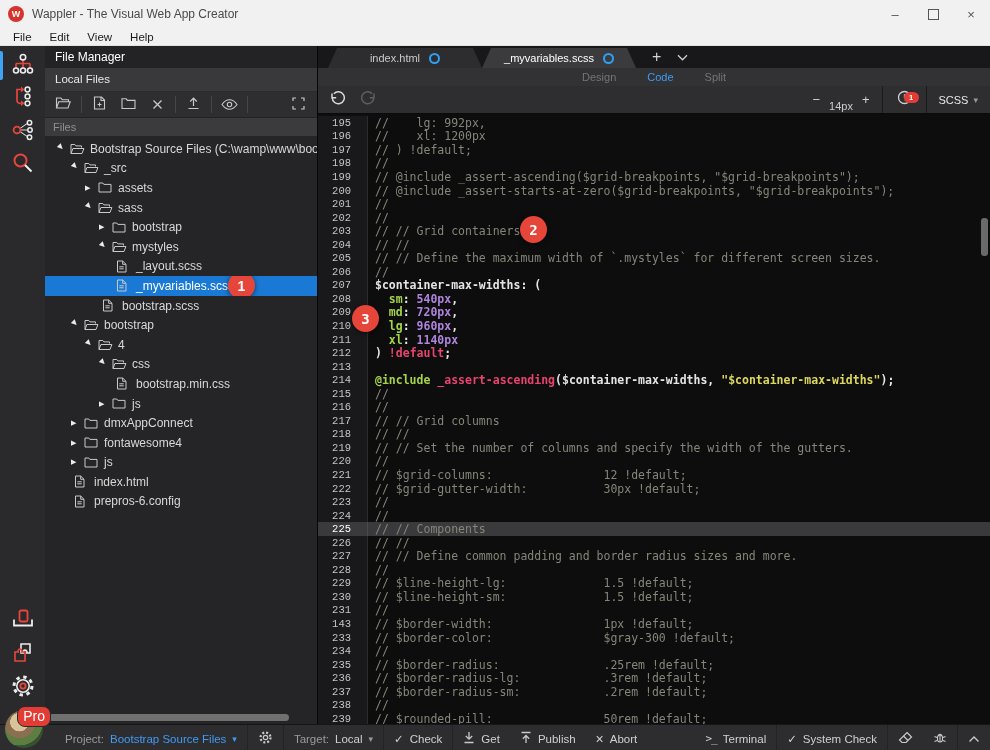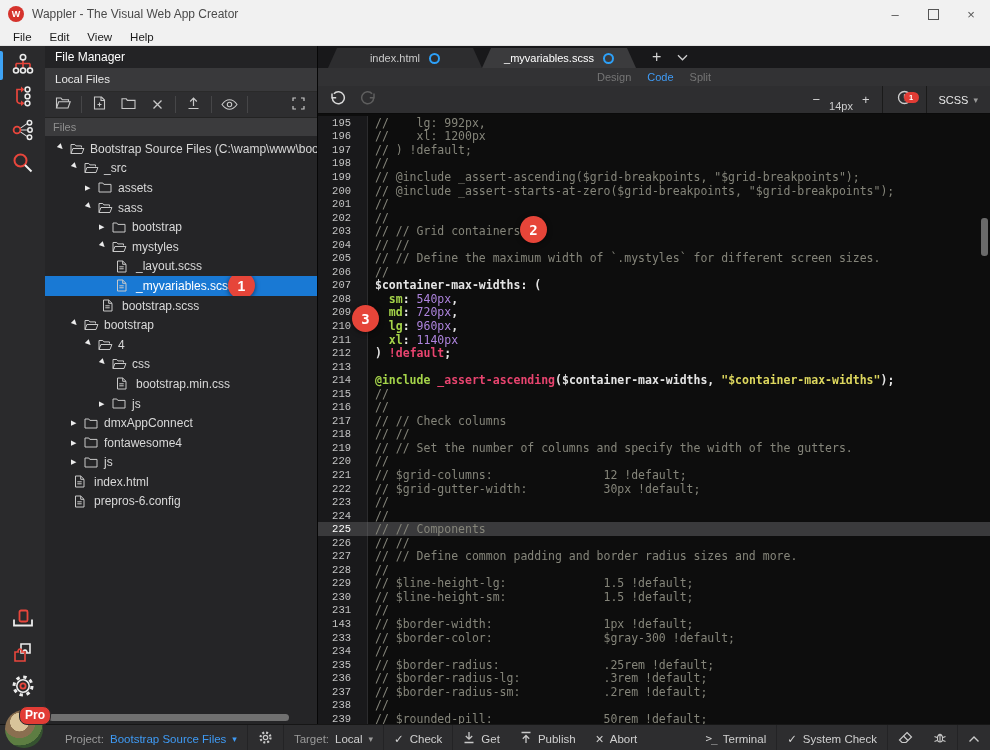--- a/index.html
+++ b/index.html
@@ -43,21 +43,21 @@
   .h-scrollthumb{position:absolute;left:4px;bottom:3px;width:240px;height:7px;background:#707070;border-radius:4px;}
   
   .editor{flex:1;display:flex;flex-direction:column;min-width:0;position:relative;}
   .tabbar{height:22px;background:#18181a;display:flex;align-items:flex-end;padding-left:10px;}
   .tab{height:20px;min-width:126px;padding:0 14px;display:flex;align-items:center;justify-content:center;gap:9px;
        font-size:11px;color:#c9c9c9;background:#2d2d2f;clip-path:polygon(9px 0,calc(100% - 9px) 0,100% 100%,0 100%);}
   .tab.active{background:#3b3b3d;color:#fff;}
   .tab-dot{width:7px;height:7px;border:2px solid #2da0f8;border-radius:50%;flex-shrink:0;}
   .tab-plus{color:#d5d5d5;font-size:16px;margin-left:16px;align-self:center;line-height:20px;}
   .tab-caret{margin-left:16px;align-self:center;display:flex;}
-  .subnav{height:18px;background:#323234;display:flex;align-items:center;justify-content:center;gap:16px;font-size:11px;}
+  .subnav{height:18px;background:#323234;display:flex;align-items:center;justify-content:center;gap:31px;font-size:11px;}
   .vm{color:#757575;}
   .vm.active{color:#3f9bf5;}
   .edtoolbar{height:27px;background:#2e2e30;display:flex;align-items:center;border-bottom:1px solid #0a0a0a;}
   .ed-left{display:flex;align-items:center;gap:14px;padding:0 12px;}
   .ed-right{margin-left:auto;display:flex;align-items:center;height:27px;}
   .fs-group{display:flex;align-items:center;gap:9px;padding:0 12px;color:#d5d5d5;}
   .fs-btn{font-size:13px;color:#d5d5d5;}
   .fs-val{font-size:11px;color:#cccccc;margin-top:12px;}
   .sep-v{width:1px;height:27px;background:#1a1a1a;}
   .lint{position:relative;padding:0 14px;display:flex;align-items:center;}
@@ -70,42 +70,42 @@
             font-family:"DejaVu Sans Mono",monospace;font-size:11.5px;padding-top:2px;}
   .cl{height:13.55px;display:flex;align-items:center;}
   .ln{width:33px;padding-right:16px;text-align:left;color:#c5c5c5;background:#19191b;flex-shrink:0;
       font-size:10.5px;height:100%;display:flex;align-items:center;justify-content:flex-end;border-right:1px solid #2c2c2e;font-family:Liberation Mono, monospace;}
   .lc{flex:1;padding-left:7px;white-space:pre;overflow:hidden;}
   .cl.active{background:#3a3a3c;}
   .cl.active .ln{background:#3a3a3c;color:#fff;border-right-color:#4a4a4c;}
   .cm{color:#85857a;}
   .pl{color:#e4e4e4;font-weight:bold;}
   .kw{color:#a5d44a;font-weight:bold;}
-  .vl{color:#ae84de;font-weight:normal;}
+  .vl{color:#ae84de;font-weight:bold;}
   .df,.fn{color:#e8446f;font-weight:bold;}
   .st{color:#ddd75e;font-weight:bold;}
   .v-scrollthumb{position:absolute;right:2px;top:104px;width:7px;height:38px;background:#6a6a6a;border-radius:3px;}
   
   .callout{position:absolute;width:27px;height:27px;background:#e64539;border-radius:50%;color:#fff;
            font-size:14px;font-weight:bold;display:flex;align-items:center;justify-content:center;
            box-shadow:0 1px 5px rgba(0,0,0,.55);z-index:10;}
   .row-callout{left:183px;top:-4px;}
   
   .statusbar{height:27px;background:#2d2d2f;border-top:1px solid #161616;display:flex;align-items:center;
              font-size:11.5px;color:#d0d0d0;padding-left:55px;position:relative;}
   .sb-item{display:flex;align-items:center;gap:6px;padding:0 10px;height:27px;}
   .sb-sep{width:1px;height:27px;background:#232325;}
   .sb-label{color:#9a9a9a;text-align:center;}
   .sb-blue{color:#3f9bf5;}
   .sb-spacer{flex:1;}
   .sb-x{font-size:14px;color:#d0d0d0;line-height:1;}
   .term-glyph{font-family:"DejaVu Sans Mono",monospace;font-size:11px;color:#d0d0d0;letter-spacing:-1px;}
   .avatar{position:absolute;left:5px;top:710px;width:38px;height:38px;border-radius:50%;z-index:30;
           background:radial-gradient(circle at 38% 32%,#d8c49a 0 26%,#8a6f50 27% 45%,#5d7d42 46% 66%,#35522f 67%);}
-  .pro-pill{position:absolute;top:-4px;right:-8px;background:#e23c35;color:#fff;font-size:12px;font-weight:bold;
+  .pro-pill{position:absolute;top:-4px;right:-8px;background:#e23c35;color:#fff;font-size:14px;font-weight:normal;
             padding:1px 5px 2px;border-radius:8px;border:1px solid #2a2a2c;}
 </style>
 </head>
 <body>
 
 <div class="window">
 
   <div class="titlebar">
     <div class="logo">W</div>
     <div class="title-text">Wappler - The Visual Web App Creator</div>
@@ -572,21 +572,21 @@
           <div class="cl">
             <span class="ln">215</span>
             <span class="lc"><span class="cm">//</span></span>
           </div>
           <div class="cl">
             <span class="ln">216</span>
             <span class="lc"><span class="cm">//</span></span>
           </div>
           <div class="cl">
             <span class="ln">217</span>
-            <span class="lc"><span class="cm">// // Check columns</span></span>
+            <span class="lc"><span class="cm">// // Grid columns</span></span>
           </div>
           <div class="cl">
             <span class="ln">218</span>
             <span class="lc"><span class="cm">// //</span></span>
           </div>
           <div class="cl">
             <span class="ln">219</span>
             <span class="lc"><span class="cm">// // Set the number of columns and specify the width of the gutters.</span></span>
           </div>
           <div class="cl">

